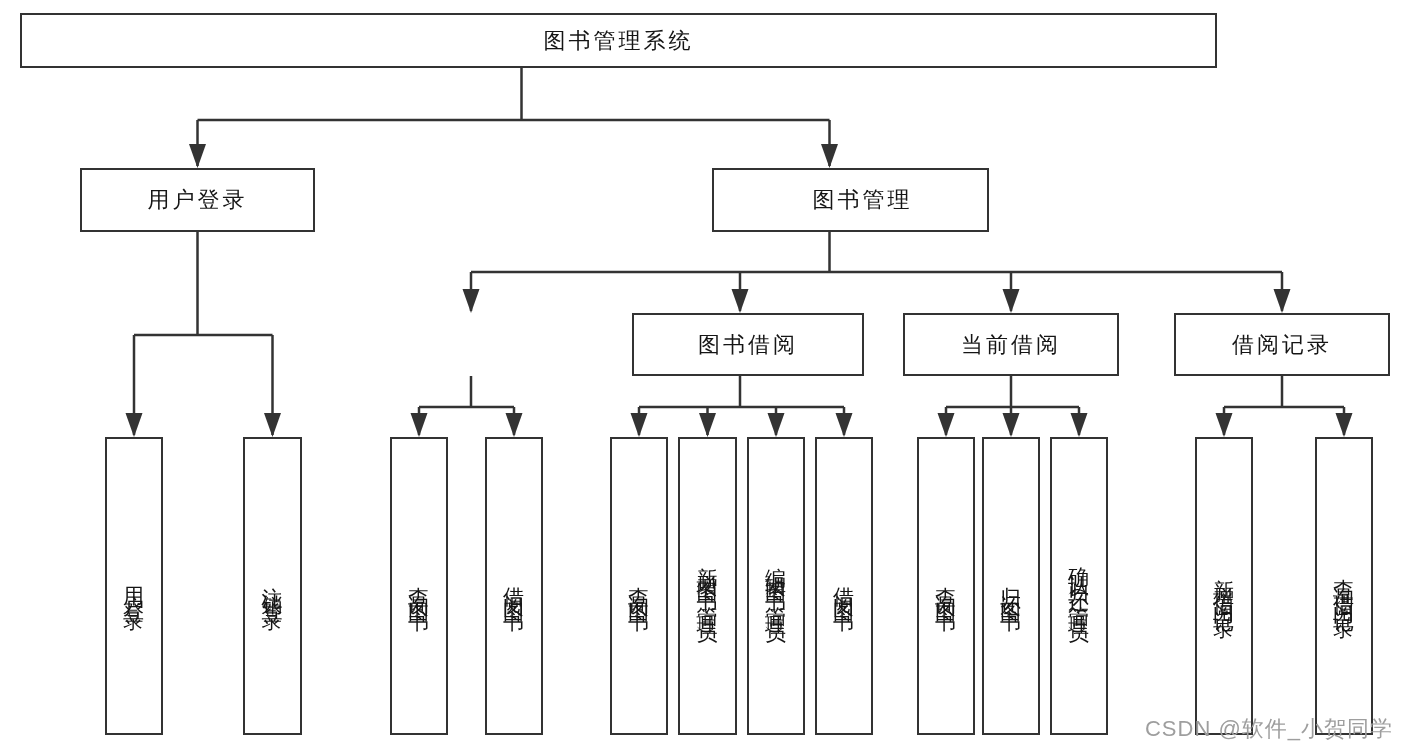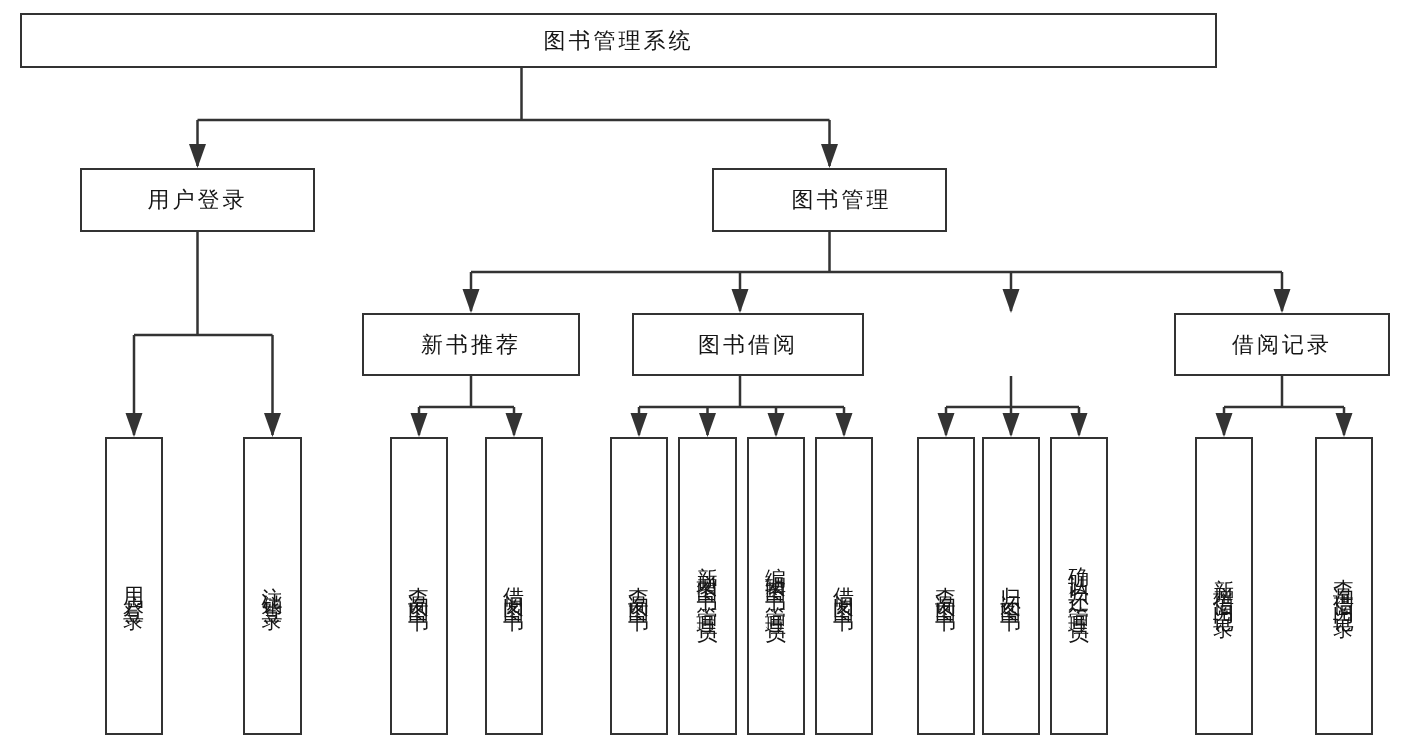--- a/index.html
+++ b/index.html
@@ -119,29 +119,29 @@
     </g>
   </svg>
 
   <div class="node hnode" style="left:20px;top:13px;width:1197px;height:55px;">
     <span>图书管理系统</span>
   </div>
 
   <div class="node hnode" style="left:80px;top:168px;width:235px;height:64px;">
     <span>用户登录</span>
   </div>
-  <div class="node hnode" style="left:712px;top:168px;width:235px;height:64px;padding-left:24px;">
+  <div class="node hnode" style="left:712px;top:168px;width:277px;height:64px;padding-left:24px;">
     <span>图书管理</span>
   </div>
 
-  <div class="node hnode" style="left:362px;top:313px;width:218px;height:63px;">
-    <span>新书推荐</span>
-  </div>
   <div class="node hnode" style="left:632px;top:313px;width:232px;height:63px;">
     <span>图书借阅</span>
+  </div>
+  <div class="node hnode" style="left:903px;top:313px;width:216px;height:63px;">
+    <span>当前借阅</span>
   </div>
   <div class="node hnode" style="left:1174px;top:313px;width:216px;height:63px;">
     <span>借阅记录</span>
   </div>
 
   <div class="node vnode" style="left:105px;top:437px;width:58px;height:298px;">
     <span class="vtext">用户登录</span>
   </div>
   <div class="node vnode" style="left:243px;top:437px;width:59px;height:298px;">
     <span class="vtext">注销登录</span>
@@ -173,14 +173,15 @@
   <div class="node vnode" style="left:1050px;top:437px;width:58px;height:298px;">
     <span class="vtext">确认归还（管理员）</span>
   </div>
   <div class="node vnode" style="left:1195px;top:437px;width:58px;height:298px;">
     <span class="vtext">新增借阅记录</span>
   </div>
   <div class="node vnode" style="left:1315px;top:437px;width:58px;height:298px;">
     <span class="vtext">查询借阅记录</span>
   </div>
 
+  <div class="watermark">CSDN @软件_小贺同学</div>
 
 </div>
 
 </body></html>

